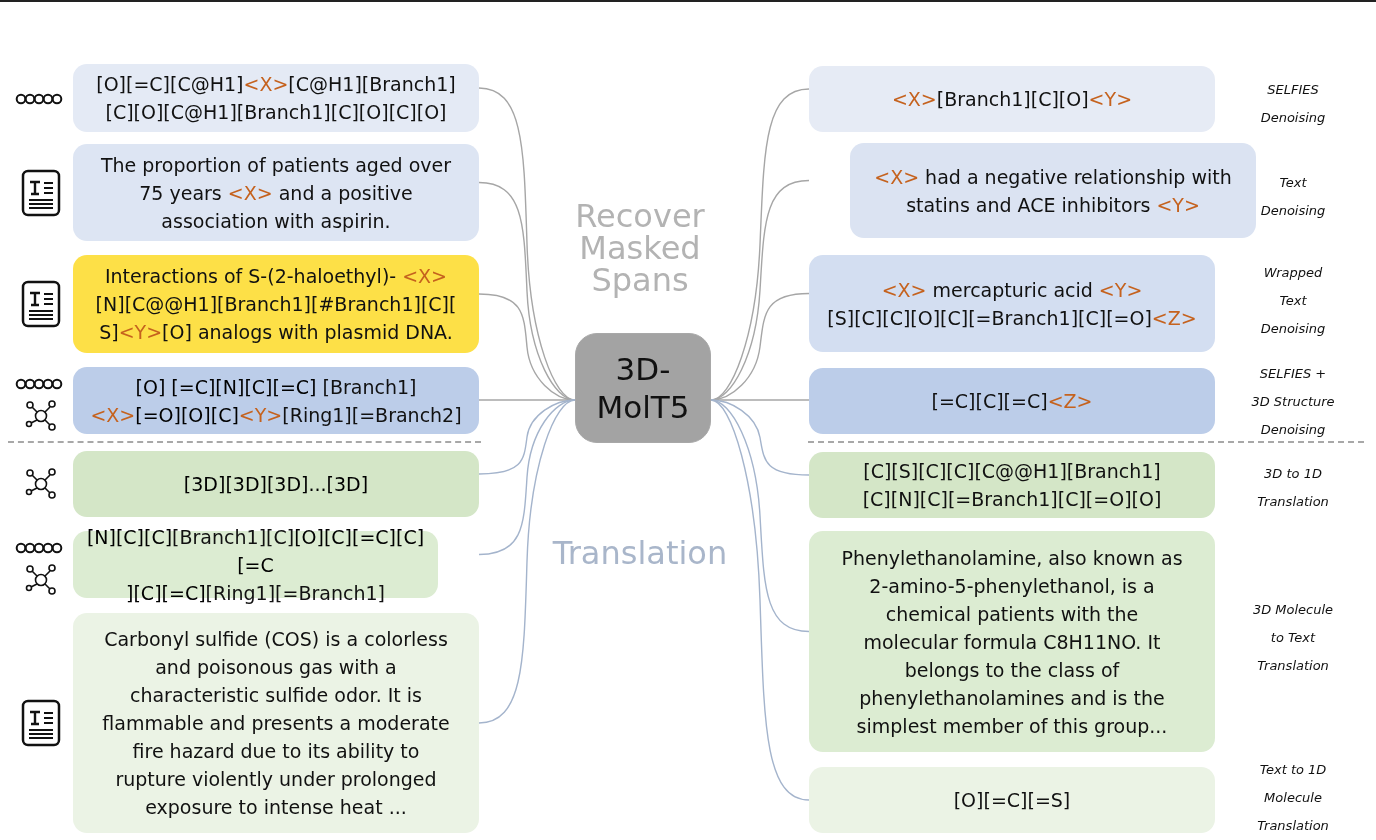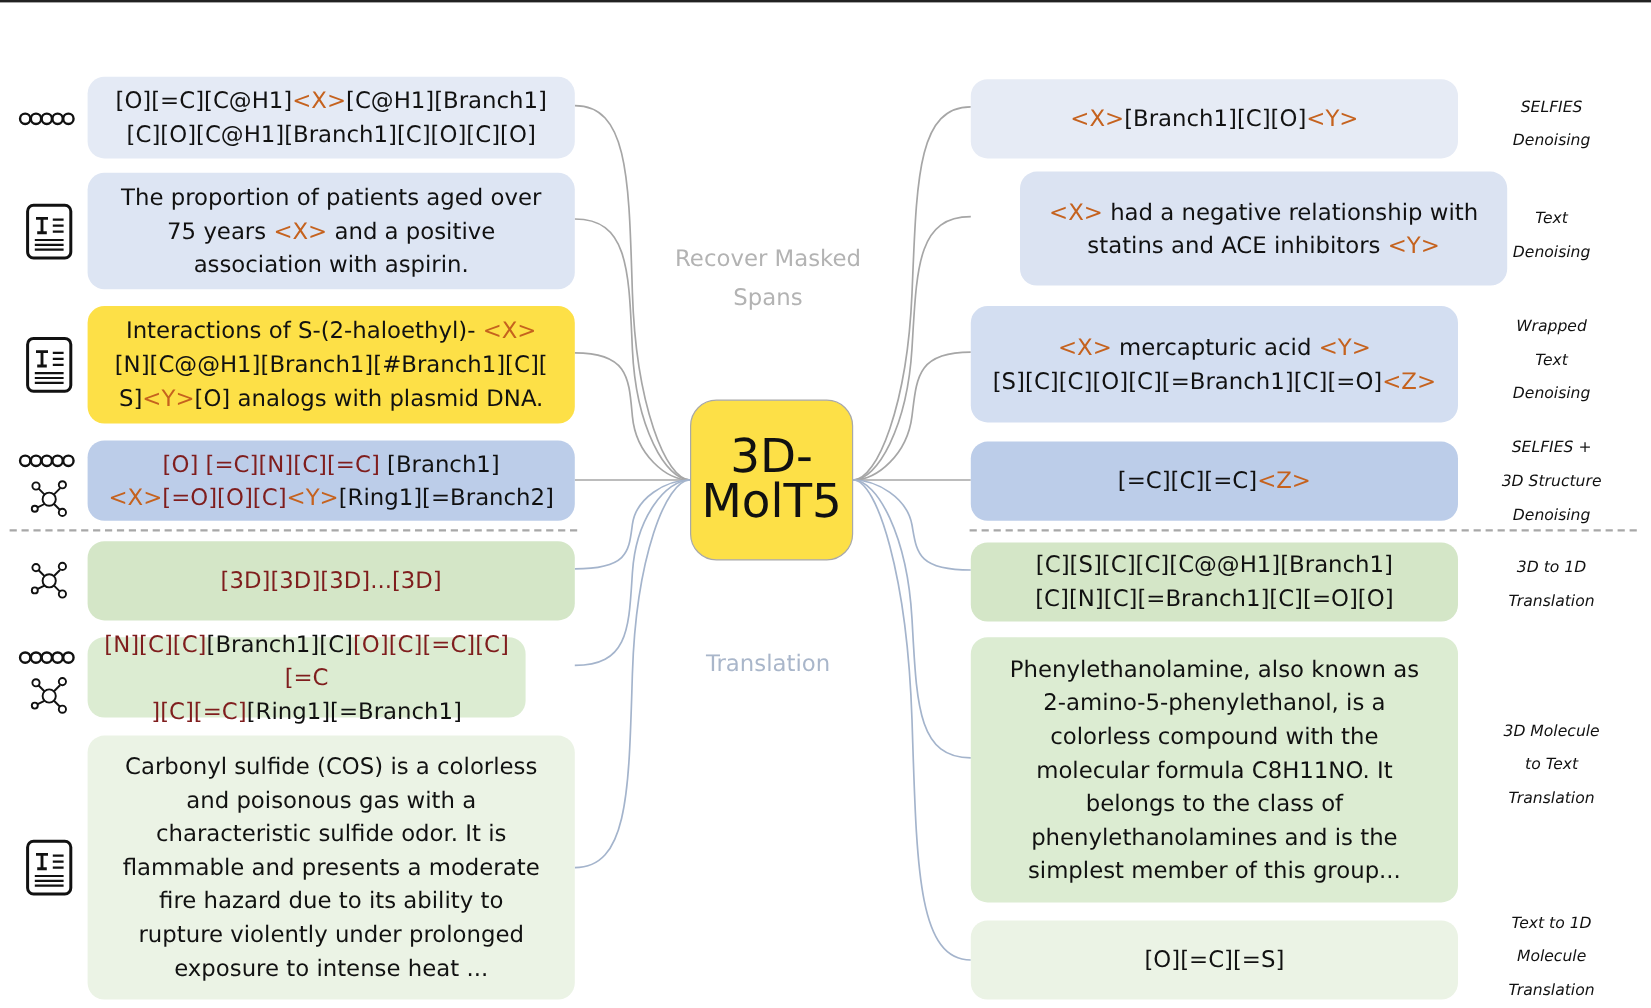--- a/index.html
+++ b/index.html
@@ -4,28 +4,28 @@
   <style>
     html, body { margin: 0; padding: 0; background: #ffffff; }
     body { width: 1376px; height: 840px; position: relative; overflow: hidden;
            font-family: "DejaVu Sans", sans-serif; color: #111; }
     .topline { position: absolute; left: 0; top: 0; width: 1376px; height: 2px; background: #222; }
     svg.links { position: absolute; left: 0; top: 0; width: 1376px; height: 840px; }
     .box { position: absolute; border-radius: 14px; display: flex; align-items: center; justify-content: center;
            text-align: center; font-size: 19px; line-height: 28px; box-sizing: border-box; padding: 0 10px; }
     .box .txt { display: block; }
     .m { color: #c5621e; }     
-    .b { color: #7f1d1d; }     
+    .b { color: #000000; }     
     .k { color: #111; }
     .task { position: absolute; font-style: italic; font-size: 13px; line-height: 28px; text-align: center; color: #111; width: 150px; }
-    .center { position: absolute; left: 575px; top: 333px; width: 136px; height: 134px; background: #fde047;
+    .center { position: absolute; left: 575px; top: 333px; width: 136px; height: 110px; background: #a3a3a3;
               border: 1.5px solid #a8a8a8; border-radius: 22px; box-sizing: border-box;
               display: flex; align-items: center; justify-content: center; text-align: center;
-              font-size: 39px; line-height: 38px; color: #111; }
-    .section-label { position: absolute; font-size: 19px; line-height: 32px; text-align: center; }
+              font-size: 31px; line-height: 38px; color: #111; }
+    .section-label { position: absolute; font-size: 32px; line-height: 32px; text-align: center; }
     .icon { position: absolute; }
     .dash { position: absolute; height: 0; border-top: 2px dashed #a8a8a8; }
   </style>
 </head>
 <body>
 
 <div class="topline"></div>
 
 <svg class="links" id="links">
     <path d="M479,88 C524,88 524,150.4 527,244 S555,400 575,400" fill="none" stroke="#a6a6a6" stroke-width="1.4"></path>
@@ -231,21 +231,21 @@
       </div>
     </div>
     <div class="task" style="left: 1218px; top: 460px;">
       <div>3D to 1D</div>
       <div>Translation</div>
     </div>
     <div class="box" style="left: 809px; top: 531px; width: 406px; height: 221px; background: rgb(220, 236, 210);">
       <div>
         <span class="txt"><span class="k">Phenylethanolamine, also known as</span></span>
         <span class="txt"><span class="k">2-amino-5-phenylethanol, is a</span></span>
-        <span class="txt"><span class="k">colorless compound with the</span></span>
+        <span class="txt"><span class="k">chemical patients with the</span></span>
         <span class="txt"><span class="k">molecular formula C8H11NO. It</span></span>
         <span class="txt"><span class="k">belongs to the class of</span></span>
         <span class="txt"><span class="k">phenylethanolamines and is the</span></span>
         <span class="txt"><span class="k">simplest member of this group...</span></span>
       </div>
     </div>
     <div class="task" style="left: 1218px; top: 596px;">
       <div>3D Molecule</div>
       <div>to Text</div>
       <div>Translation</div>

